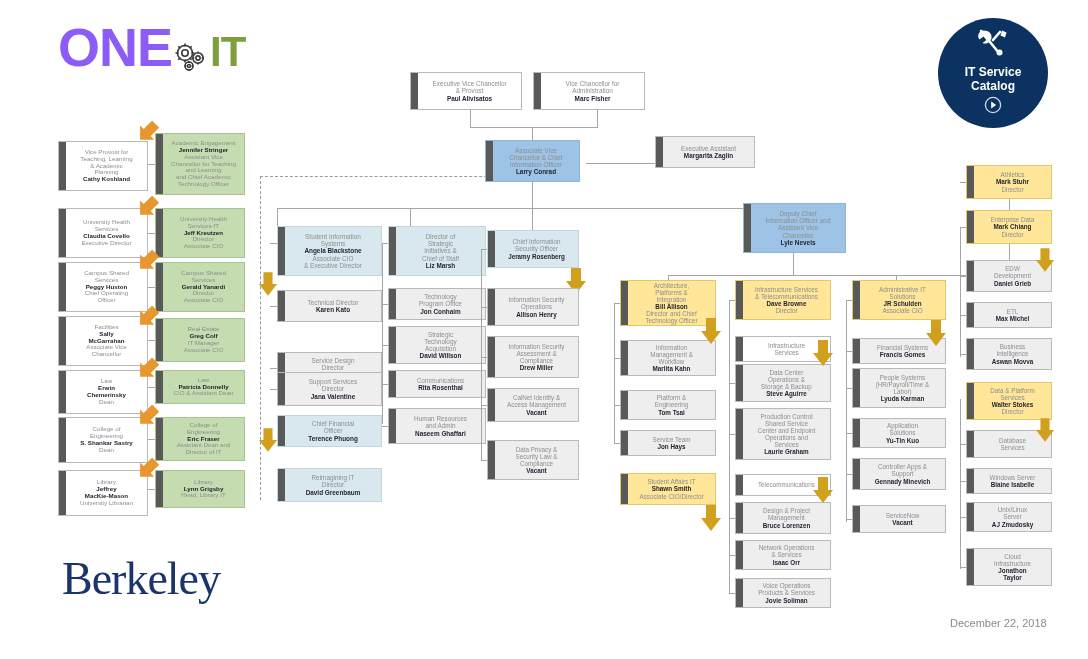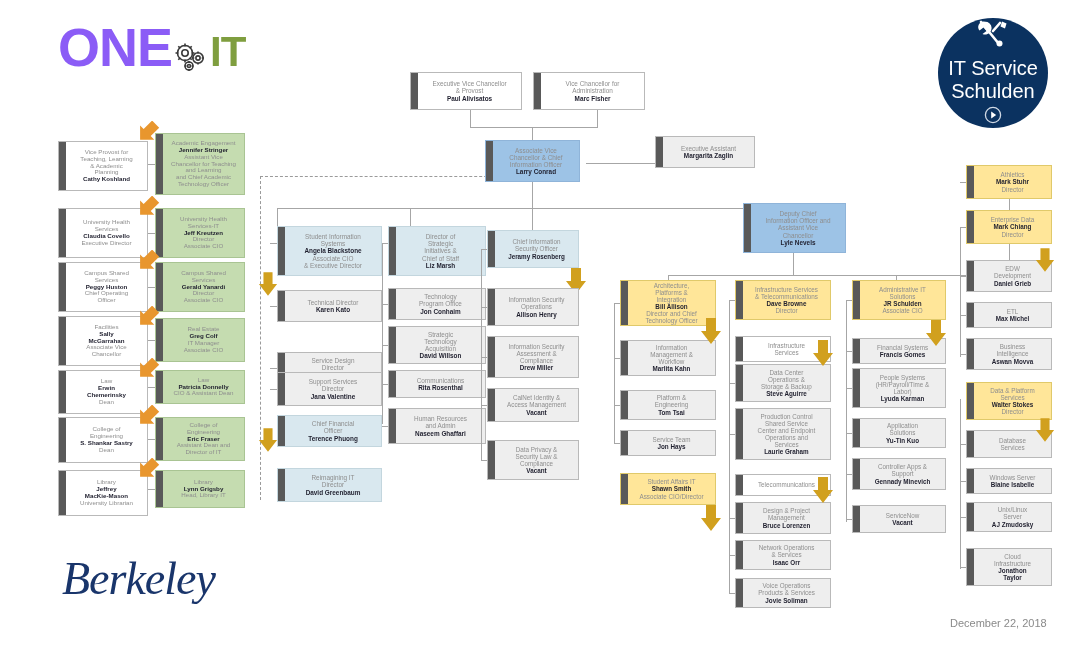--- a/index.html
+++ b/index.html
@@ -43,25 +43,25 @@
   #logo{position:absolute;left:34px;top:16px;}
   #logo .one{font-size:54px;font-weight:bold;letter-spacing:-1px;color:#8b5cf6;margin-left:24px;}
   #logo .it{font-size:42px;font-weight:bold;letter-spacing:-1px;color:#7f9e3f;}
   #logo .gearwrap{display:inline-block;vertical-align:middle;position:relative;top:-2px;}
   #subtitle{position:absolute;left:34px;top:64px;font-size:11.5px;font-weight:bold;color:#1f2430;}
 
   
   #catalog{position:absolute;left:938px;top:18px;width:110px;height:110px;border-radius:50%;
            background:#0b3260;color:#fff;display:flex;flex-direction:column;
            align-items:center;justify-content:center;text-align:center;}
-  #catalog .ctitle{font-size:20px;font-weight:normal;line-height:1.15;margin-top:4px;}
+  #catalog .ctitle{font-size:12px;font-weight:bold;line-height:1.15;margin-top:4px;}
   #catalog .cplay{margin-top:3px;}
 
   
-  #berkeley{position:absolute;left:62px;top:556px;color:#19356b;font-style:italic;}
+  #berkeley{position:absolute;left:62px;top:556px;color:#19356b;}
   #berkeley .bk{font-family:"Liberation Serif","DejaVu Serif",serif;font-size:46px;
                 line-height:1;letter-spacing:-1px;}
   #berkeley .uc{font-size:12.5px;letter-spacing:1.6px;font-weight:bold;margin-top:-2px;}
   #datestamp{position:absolute;left:950px;top:617px;font-size:11px;color:#8a8a8a;}
 </style>
 </head>
 <body>
 
 <div id="stage">
 
@@ -92,21 +92,21 @@
           <path d="M5 3l18 22"></path>
           <path d="M24 4l-7 8"></path>
         </g>
         <path d="M7.5 2.5a5.5 5.5 0 0 0-4 9l4-3 3 3.6-4 3a5.5 5.5 0 0 0 5-12.2z" fill="#fff"></path>
         <circle cx="23.5" cy="24.5" r="3" fill="#fff"></circle>
         <path d="M26 2.5l4.5 2-1.5 5-4.5-2z" fill="#fff"></path>
       </svg>
     </span>
     <div class="ctitle">
       <div>IT Service</div>
-      <div>Schulden</div>
+      <div>Catalog</div>
     </div>
     <span class="cplay">
       <svg width="18" height="18" viewBox="0 0 18 18">
         <circle cx="9" cy="9" r="7.6" fill="none" stroke="#cfd8e4" stroke-width="1.3"></circle>
         <path d="M7.2 5.6l5 3.4-5 3.4z" fill="#ffffff"></path>
       </svg>
     </span>
   </div>
 
   <div id="berkeley">

